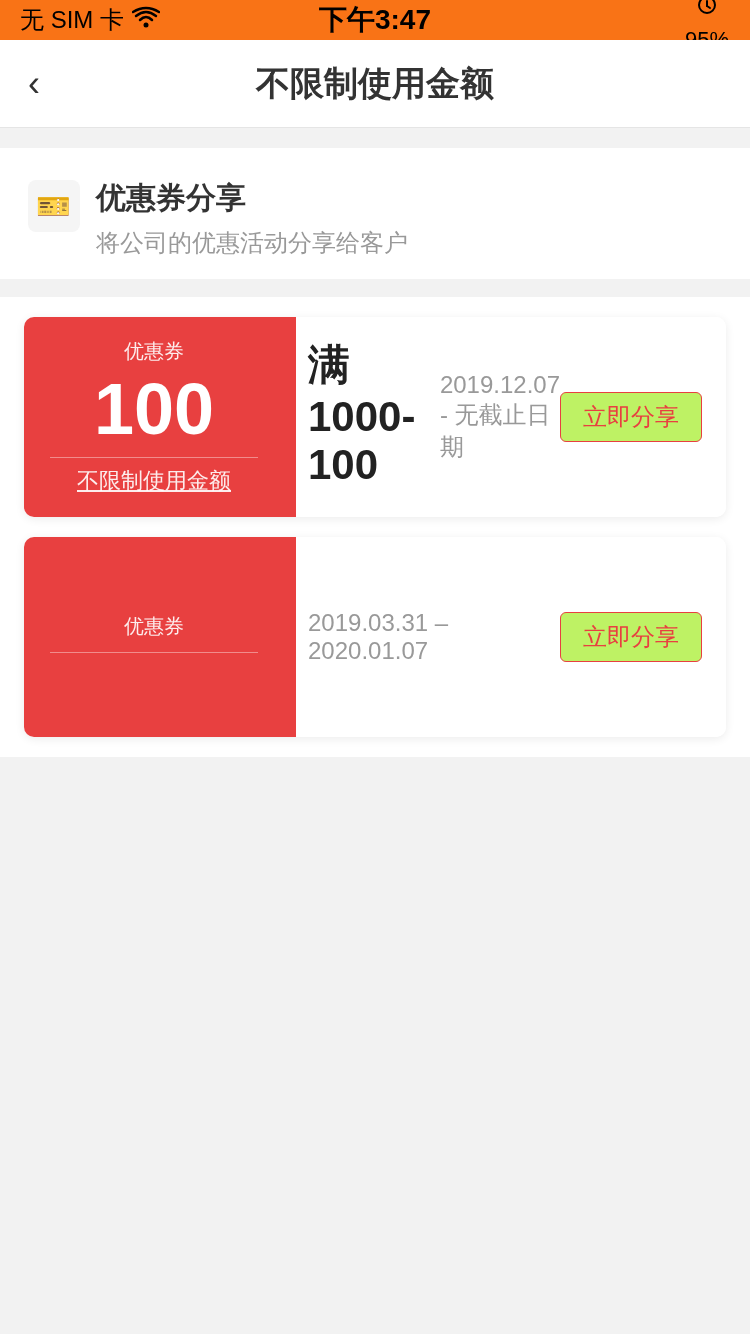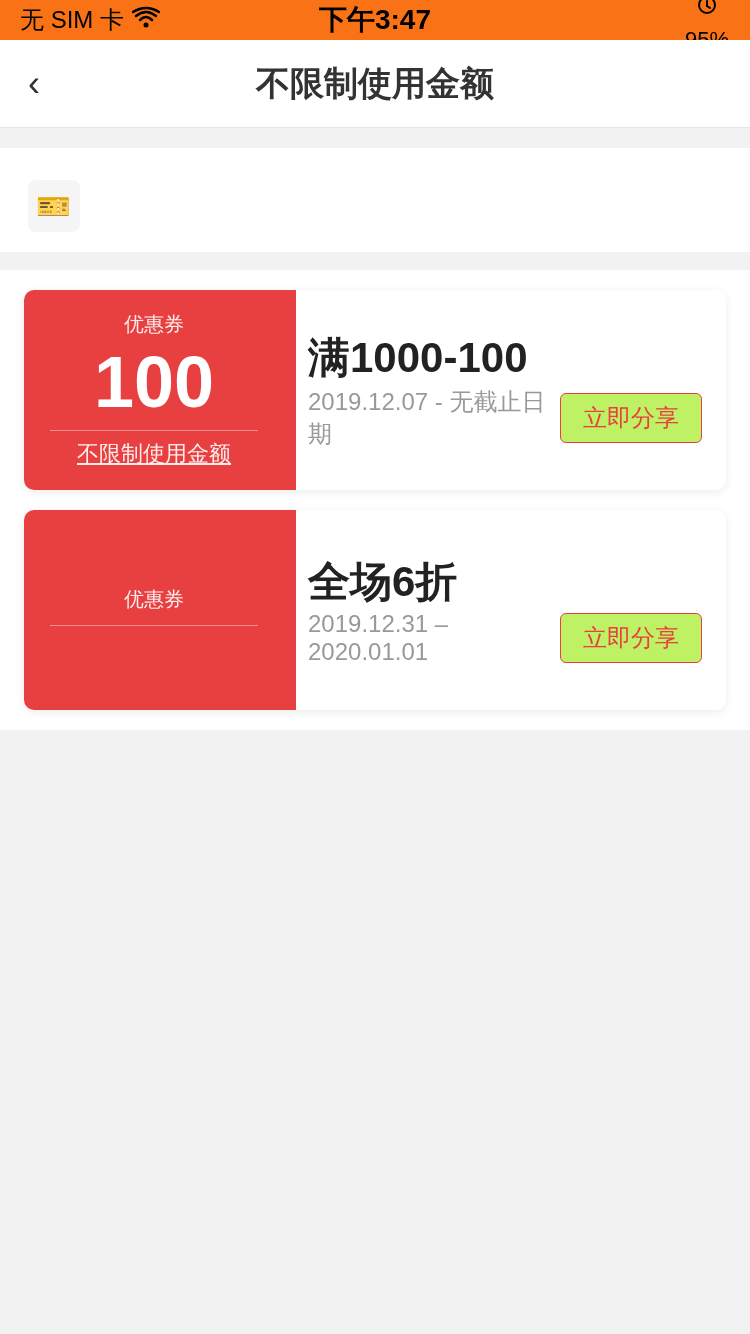--- a/index.html
+++ b/index.html
@@ -197,21 +197,21 @@
       padding: 0 10px;
       text-decoration: underline;
     }
 
     
     .coupon-right {
       flex: 1;
       background: #fff;
       border-radius: 0 10px 10px 0;
       display: flex;
-      flex-direction: column;
+      flex-direction: row;
       justify-content: center;
       padding: 20px 24px;
     }
     .coupon-title {
       font-size: 42px;
       font-weight: 600;
       color: #222;
     }
     .coupon-bottom {
       display: flex;
@@ -285,20 +285,24 @@
   <span class="nav-back">‹</span>
   <span class="nav-title">不限制使用金额</span>
 </div>
 
 <div style="height: 20px; background: #f2f2f2;"></div>
 
 <div class="section-header">
   <div class="section-icon">
     <span>🎫</span>
   </div>
+  <div class="section-text">
+    <h2>优惠券分享</h2>
+    <p>将公司的优惠活动分享给客户</p>
+  </div>
 </div>
 
 <div style="height: 16px; background: #f2f2f2;"></div>
 
 <div class="coupon-list">
 
   <div class="coupon-item">
     <div class="coupon-left">
       <span class="coupon-label">优惠券</span>
       <span class="coupon-amount">100</span>
@@ -313,23 +317,22 @@
       </div>
     </div>
   </div>
 
   <div class="coupon-item">
     <div class="coupon-left">
       <span class="coupon-label">优惠券</span>
       <div class="coupon-divider"></div>
     </div>
     <div class="coupon-right">
-      <span class="coupon-title">全场6折</span>
       <div class="coupon-bottom">
-        <span class="coupon-date">2019.12.31 – 2020.01.01</span>
+        <span class="coupon-date">2019.03.31 – 2020.01.07</span>
         <button class="share-btn">立即分享</button>
       </div>
     </div>
   </div>
 
 </div>
 
 <div class="empty-area"></div>
 
 </body></html>

